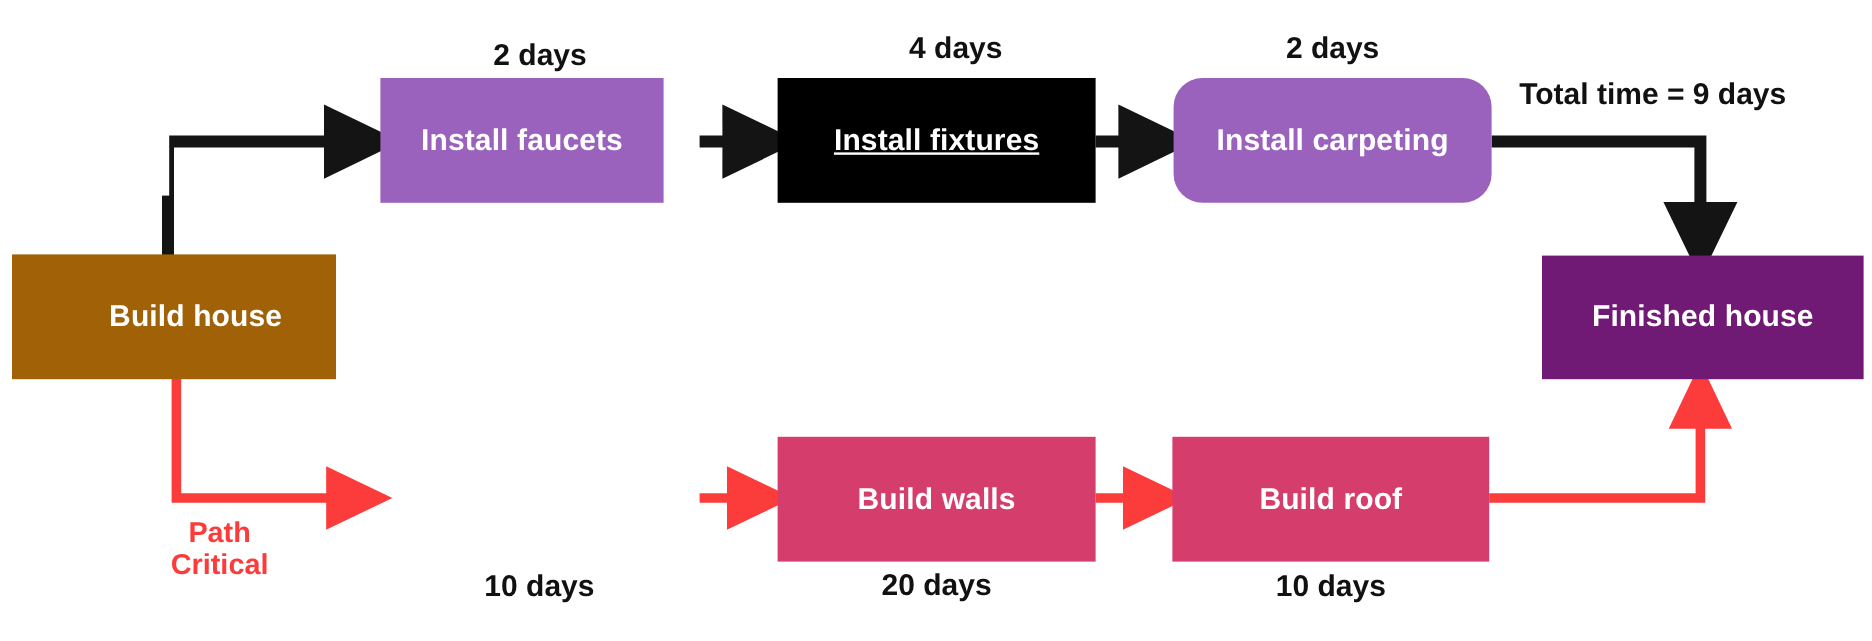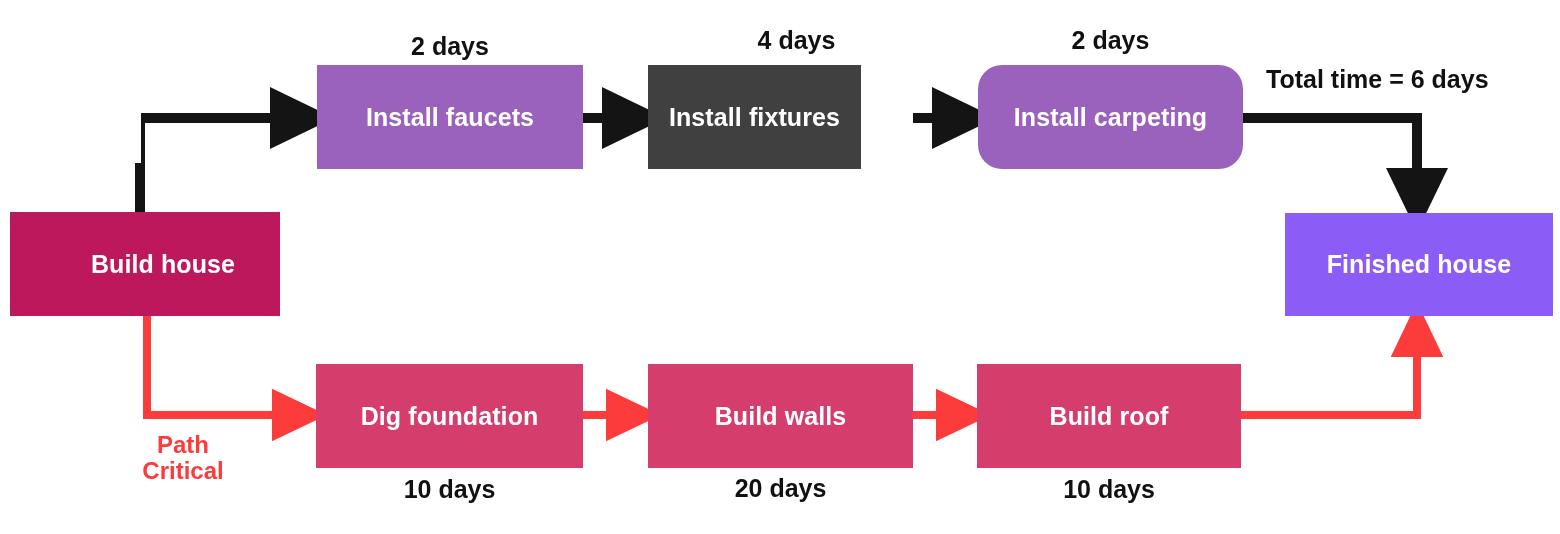--- a/index.html
+++ b/index.html
@@ -109,65 +109,62 @@
     </g>
 
     <g>
       <path d="M1241,415 L1417,415 L1417,330" stroke="#FC3B3B" stroke-width="8" fill="none" marker-end="url(#arrow-red)"></path>
     </g>
   </svg>
 
   <div class="white-patch" style="left:128px; top:100px; width:13px; height:63px;"></div>
   <div class="white-patch" style="left:1335px; top:96px; width:153px; height:16px;"></div>
 
-  <div class="node" style="left:10px; top:212px; width:270px; height:104px; background:#be185d;padding-left:36px;">
+  <div class="node" style="left:10px; top:212px; width:270px; height:104px; background:#a16207;padding-left:36px;">
     <span>Build house</span>
   </div>
 
-  <div class="node" style="left:317px; top:65px; width:266px; height:104px; background:#9B62BD;">
+  <div class="node" style="left:317px; top:65px; width:236px; height:104px; background:#9B62BD;">
     <span>Install faucets</span>
   </div>
 
-  <div class="node" style="left:648px; top:65px; width:213px; height:104px; background:#404040;">
+  <div class="node" style="left:648px; top:65px; width:265px; height:104px; background:#000000;text-decoration:underline;">
     <span>Install fixtures</span>
   </div>
 
   <div class="node" style="left:978px; top:65px; width:265px; height:104px; background:#9B62BD;border-radius:24px;">
     <span>Install carpeting</span>
   </div>
 
-  <div class="node" style="left:316px; top:364px; width:267px; height:104px; background:#D53E6C;">
-    <span>Dig foundation</span>
-  </div>
 
   <div class="node" style="left:977px; top:364px; width:264px; height:104px; background:#D53E6C;">
     <span>Build roof</span>
   </div>
 
   <div class="node" style="left:648px; top:364px; width:265px; height:104px; background:#D53E6C;">
     <span>Build walls</span>
   </div>
 
-  <div class="node" style="left:1285px; top:213px; width:268px; height:103px; background:#8b5cf6;">
+  <div class="node" style="left:1285px; top:213px; width:268px; height:103px; background:#701a75;">
     <span>Finished house</span>
   </div>
 
   <div class="duration" style="left:317px; top:32px; width:266px;">2 days</div>
 
   <div class="duration" style="left:664px; top:26px; width:265px;">4 days</div>
 
   <div class="duration" style="left:978px; top:26px; width:265px;">2 days</div>
 
   <div class="duration" style="left:316px; top:475px; width:267px;">10 days</div>
 
   <div class="duration" style="left:648px; top:474px; width:265px;">20 days</div>
 
   <div class="duration" style="left:977px; top:475px; width:264px;">10 days</div>
 
-  <div class="total-label" style="left:1266px; top:65px;">Total time = 6 days</div>
+  <div class="total-label" style="left:1266px; top:65px;">Total time = 9 days</div>
 
 
   <div class="crit-label" style="left:113px; top:432px;">
     <div>Path</div>
     <div>Critical</div>
   </div>
 
 </div>
 
 </body></html>

